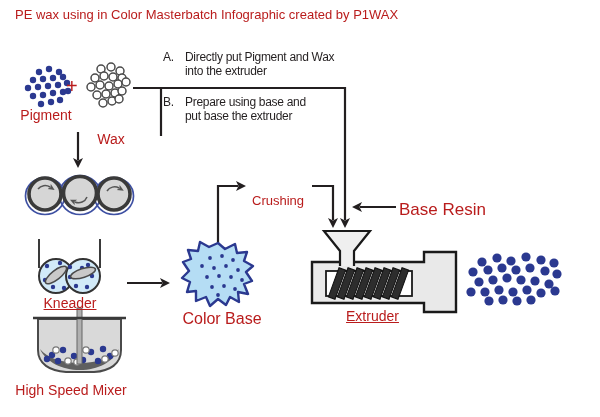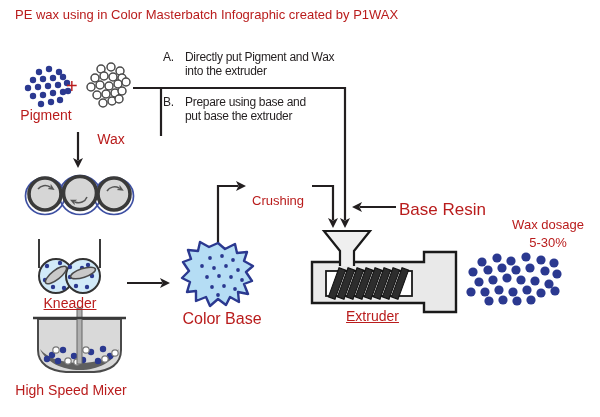--- a/index.html
+++ b/index.html
@@ -260,18 +260,14 @@
   <div class="label center pigment-label">Pigment</div>
   <div class="label center wax-label">Wax</div>
 
   <div class="label center kneader-label">Kneader</div>
   <div class="label center hsm-label">High Speed Mixer</div>
   <div class="label center colorbase-label">Color Base</div>
   <div class="label crushing-label">Crushing</div>
   <div class="label baseresin-label">Base Resin</div>
   <div class="label center extruder-label">Extruder</div>
 
-  <div class="label center waxdosage-label">
-    <span>Wax dosage</span><br>
-    <span>5-30%</span>
-  </div>
 
 </div>
 
 </body></html>

